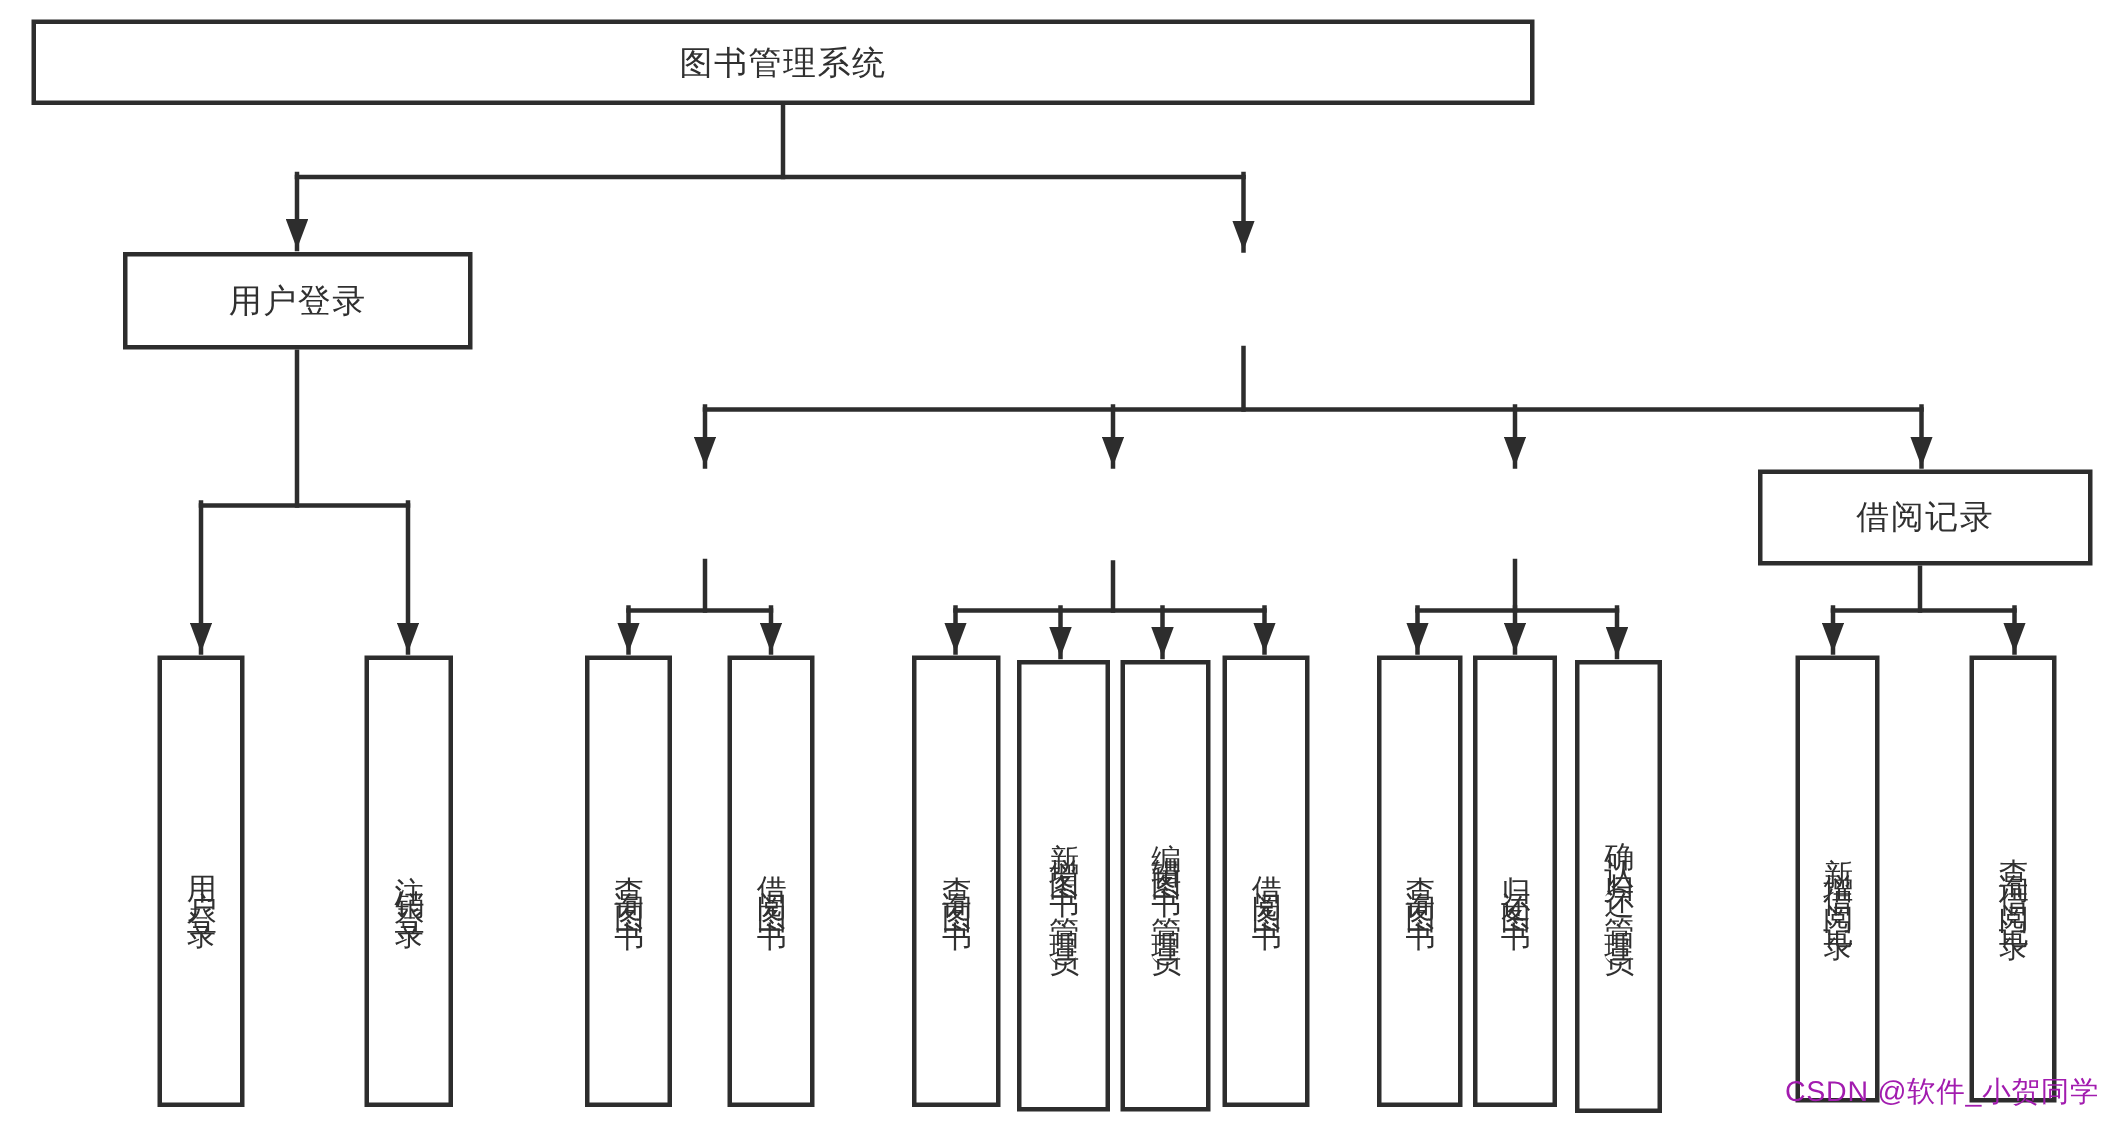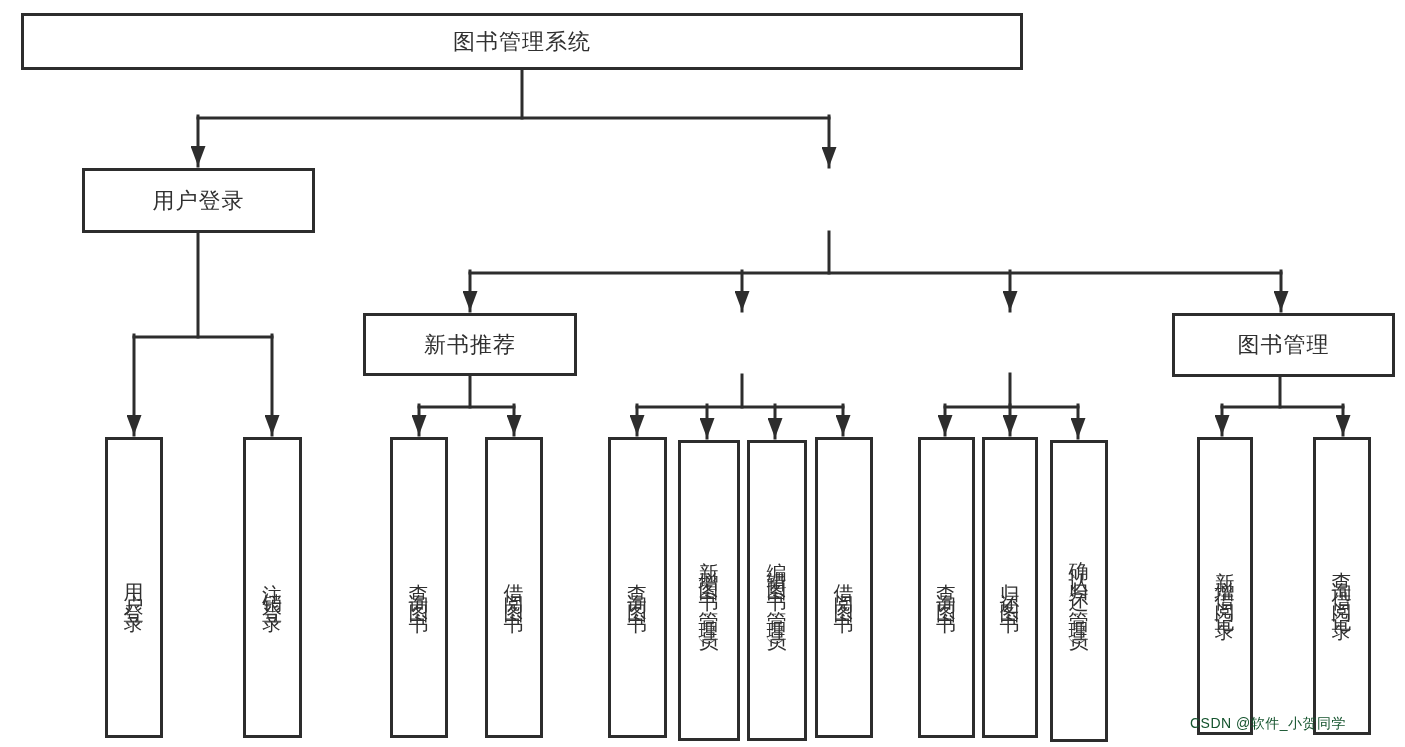--- a/index.html
+++ b/index.html
@@ -43,22 +43,22 @@
     writing-mode: vertical-rl;
     text-orientation: mixed;
     font-size: 20px;
     letter-spacing: 10px;
     line-height: 1;
   }
   .watermark {
     position: absolute;
     left: 1190px;
     top: 715px;
-    font-size: 14px;
-    color: #14532d;
+    font-size: 19px;
+    color: #a21caf;
     white-space: nowrap;
     z-index: 3;
     letter-spacing: 0.5px;
   }
 </style>
 </head>
 <body>
 
 <div class="canvas">
 
@@ -109,22 +109,21 @@
       <line x1="1222" y1="407" x2="1343" y2="407"></line>
       <line x1="1222" y1="405" x2="1222" y2="435" marker-end="url(#arrow)"></line>
       <line x1="1343" y1="405" x2="1343" y2="435" marker-end="url(#arrow)"></line>
     </g>
   </svg>
 
   <div class="node h" style="left:21px;top:13px;width:1002px;height:57px">图书管理系统</div>
 
   <div class="node h" style="left:82px;top:168px;width:233px;height:65px">用户登录</div>
 
-  <div class="node h" style="left:363px;top:313px;width:214px;height:63px">新书推荐</div>
-  <div class="node h" style="left:1172px;top:313px;width:223px;height:64px">图书管理</div>
+  <div class="node h" style="left:1172px;top:313px;width:223px;height:64px">借阅记录</div>
 
   <div class="node v" style="left:105px;top:437px;width:58px;height:301px">用户登录</div>
   <div class="node v" style="left:243px;top:437px;width:59px;height:301px">注销登录</div>
 
   <div class="node v" style="left:390px;top:437px;width:58px;height:301px">查询图书</div>
   <div class="node v" style="left:485px;top:437px;width:58px;height:301px">借阅图书</div>
 
   <div class="node v" style="left:608px;top:437px;width:59px;height:301px">查询图书</div>
   <div class="node v" style="left:678px;top:440px;width:62px;height:301px">新增图书（管理员）</div>
   <div class="node v" style="left:747px;top:440px;width:60px;height:301px">编辑图书（管理员）</div>

